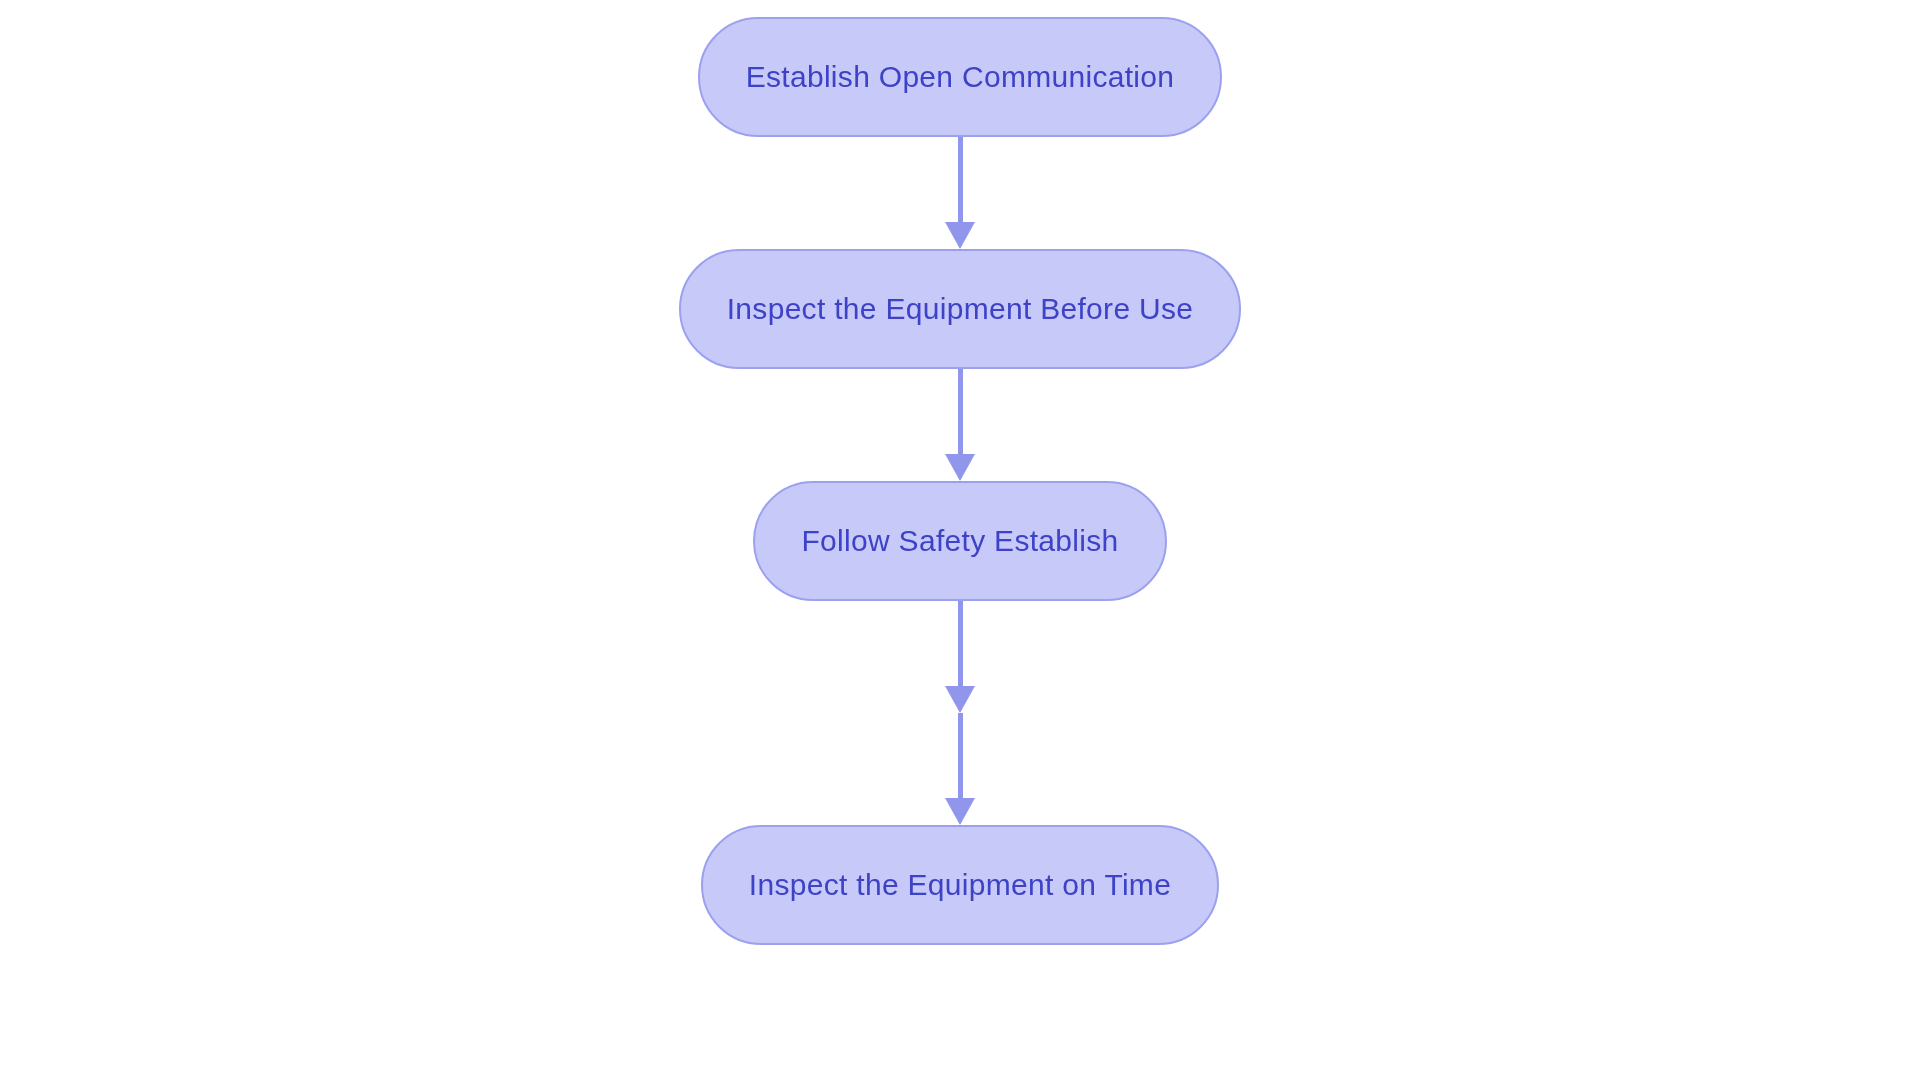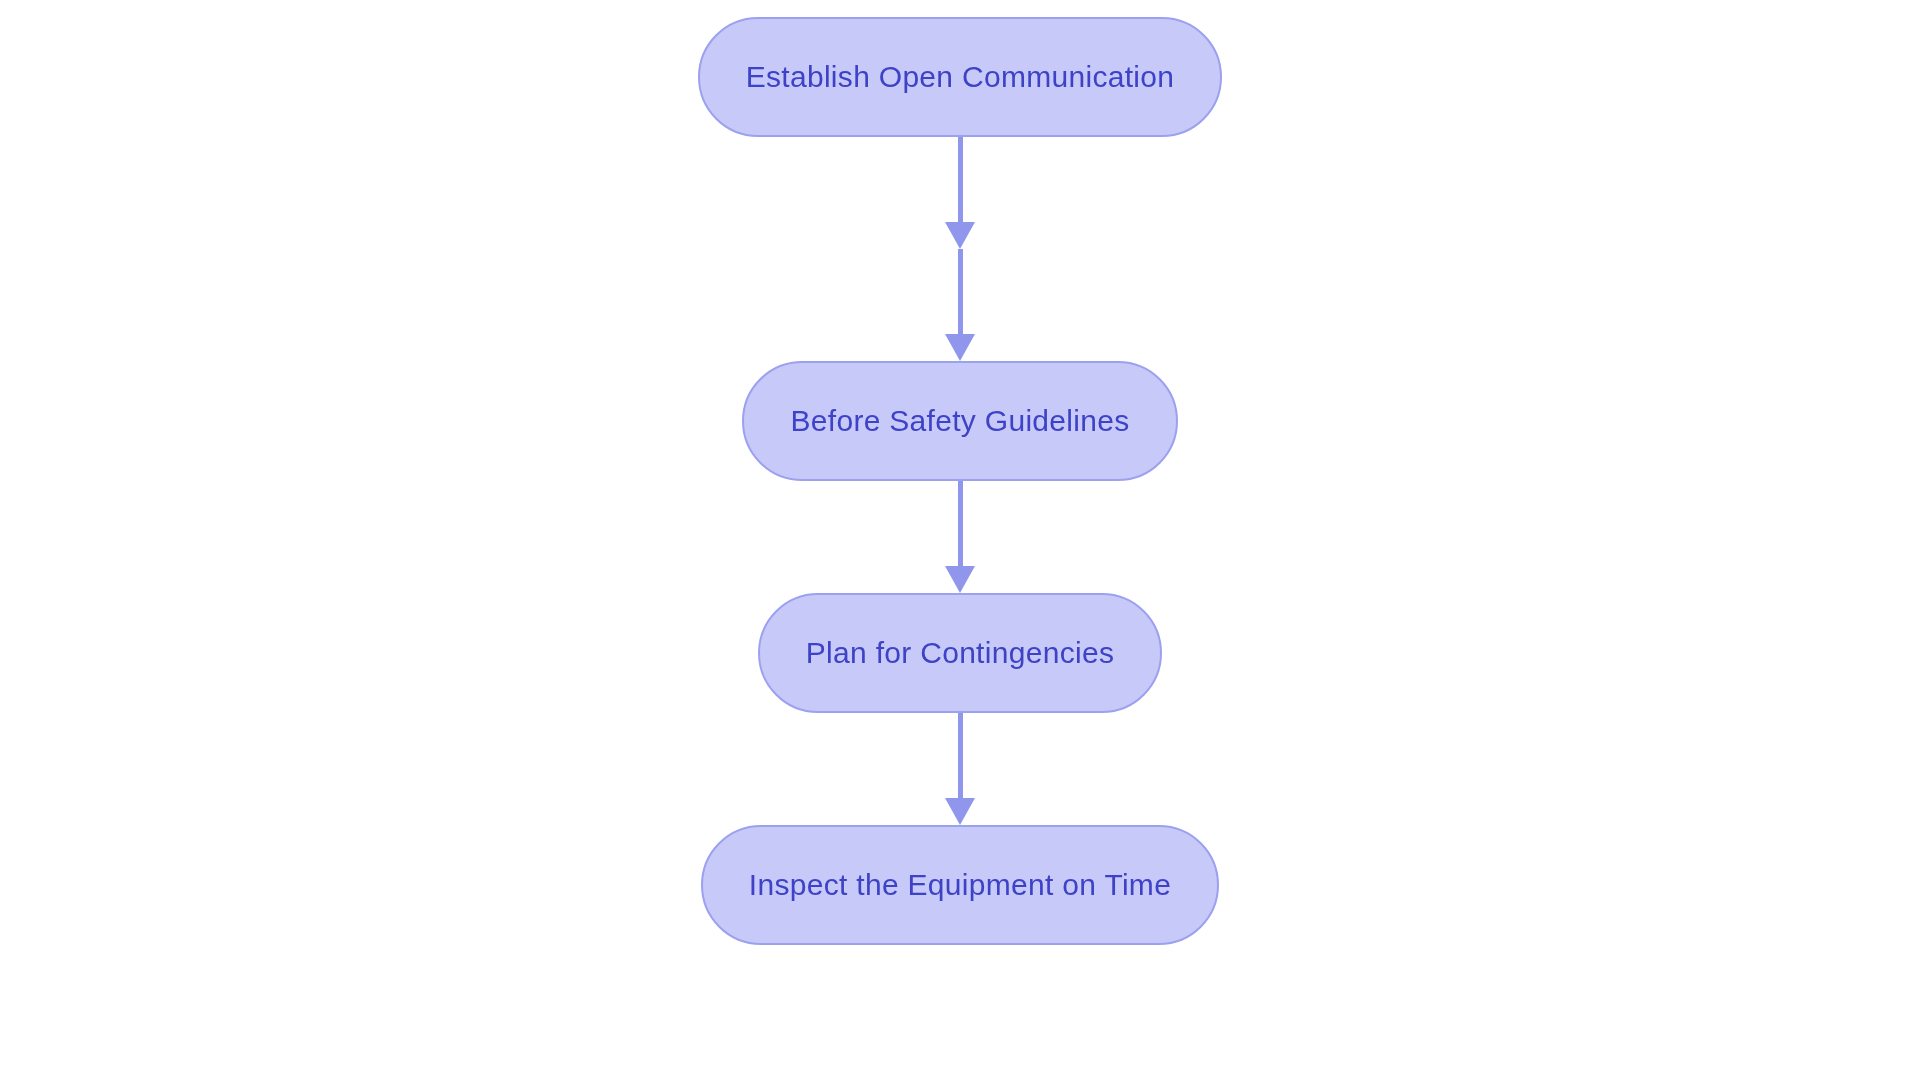--- a/index.html
+++ b/index.html
@@ -72,38 +72,38 @@
 
   <div class="node">
     <span class="node-label">Establish Open Communication</span>
   </div>
 
   <div class="connector">
     <div class="stem"></div>
     <div class="head"></div>
   </div>
 
-
-  <div class="connector">
-    <div class="stem"></div>
-    <div class="head"></div>
-  </div>
-
   <div class="node">
-    <span class="node-label">Before Safety Guidelines</span>
+    <span class="node-label">Inspect the Equipment Before Use</span>
   </div>
 
   <div class="connector">
     <div class="stem"></div>
     <div class="head"></div>
   </div>
 
   <div class="node">
-    <span class="node-label">Plan for Contingencies</span>
+    <span class="node-label">Follow Safety Establish</span>
   </div>
+
+  <div class="connector">
+    <div class="stem"></div>
+    <div class="head"></div>
+  </div>
+
 
   <div class="connector">
     <div class="stem"></div>
     <div class="head"></div>
   </div>
 
   <div class="node">
     <span class="node-label">Inspect the Equipment on Time</span>
   </div>
 

